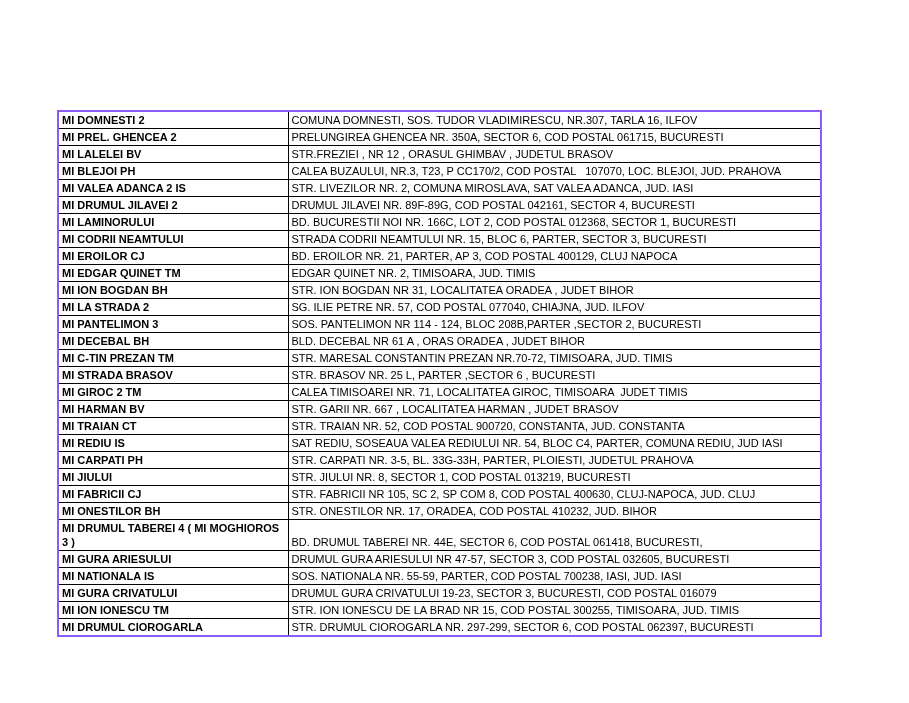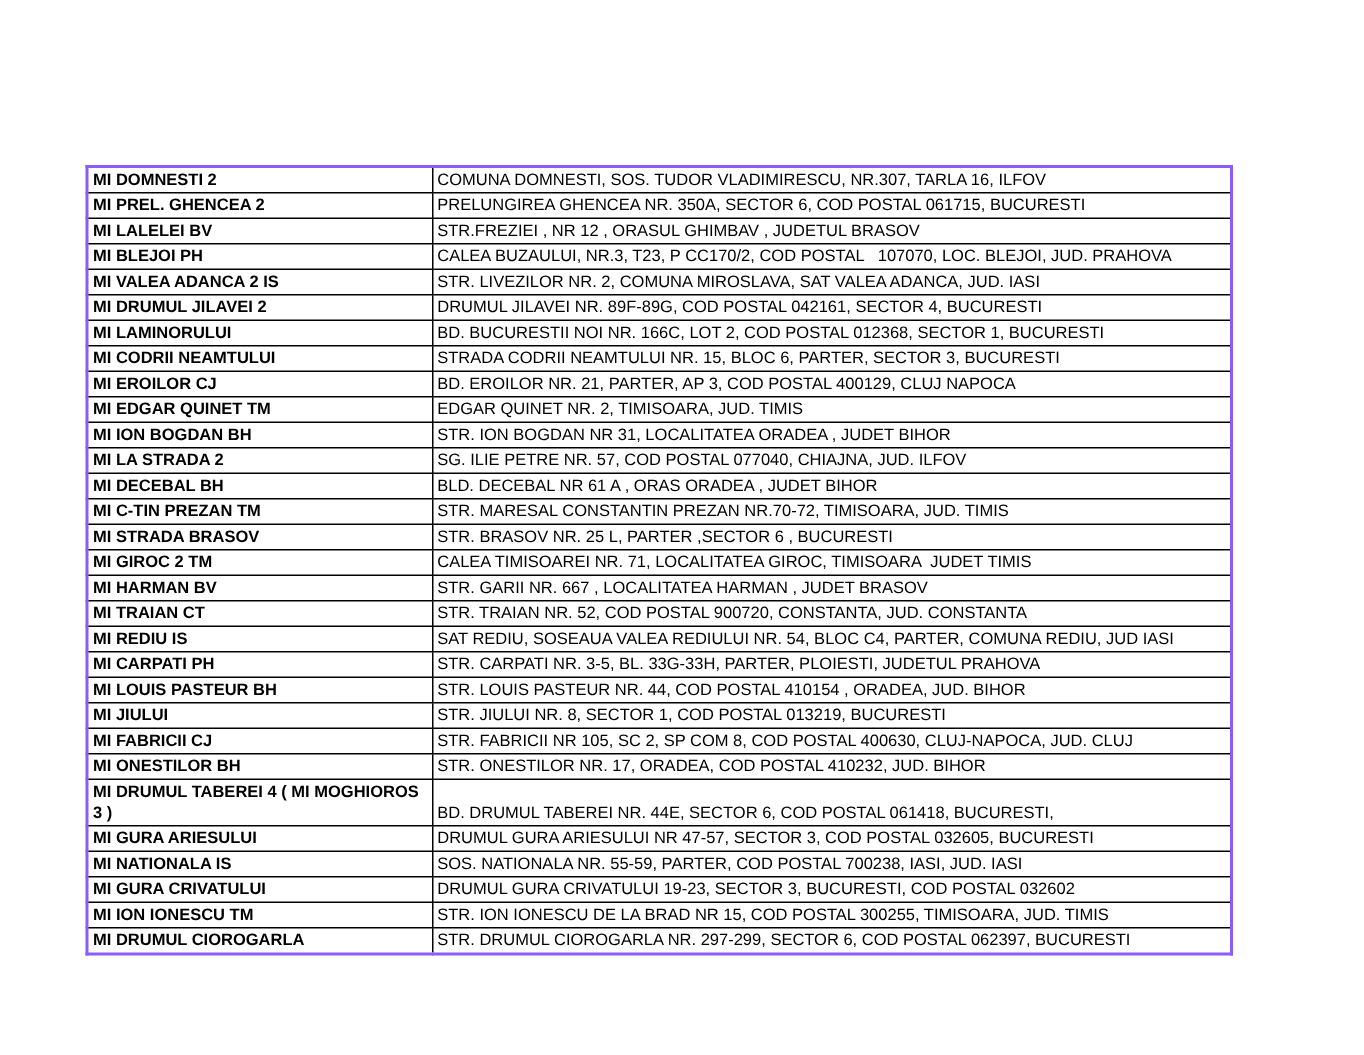--- a/index.html
+++ b/index.html
@@ -101,20 +101,24 @@
   <tr>
     <td class="site-name">MI ION BOGDAN BH</td>
     <td class="site-address">STR. ION BOGDAN NR 31, LOCALITATEA ORADEA , JUDET BIHOR</td>
   </tr>
 
   <tr>
     <td class="site-name">MI LA STRADA 2</td>
     <td class="site-address">SG. ILIE PETRE NR. 57, COD POSTAL 077040, CHIAJNA, JUD. ILFOV</td>
   </tr>
 
+  <tr>
+    <td class="site-name">MI PANTELIMON 3</td>
+    <td class="site-address">SOS. PANTELIMON NR 114 - 124, BLOC 208B,PARTER ,SECTOR 2, BUCURESTI</td>
+  </tr>
 
   <tr>
     <td class="site-name">MI DECEBAL BH</td>
     <td class="site-address">BLD. DECEBAL NR 61 A , ORAS ORADEA , JUDET BIHOR</td>
   </tr>
 
   <tr>
     <td class="site-name">MI C-TIN PREZAN TM</td>
     <td class="site-address">STR. MARESAL CONSTANTIN PREZAN NR.70-72, TIMISOARA, JUD. TIMIS</td>
   </tr>
@@ -143,24 +147,20 @@
     <td class="site-name">MI REDIU IS</td>
     <td class="site-address">SAT REDIU, SOSEAUA VALEA REDIULUI NR. 54, BLOC C4, PARTER, COMUNA REDIU, JUD IASI</td>
   </tr>
 
   <tr>
     <td class="site-name">MI CARPATI PH</td>
     <td class="site-address">STR. CARPATI NR. 3-5, BL. 33G-33H, PARTER, PLOIESTI, JUDETUL PRAHOVA</td>
   </tr>
 
 
-  <tr>
-    <td class="site-name">MI LOUIS PASTEUR BH</td>
-    <td class="site-address">STR. LOUIS PASTEUR NR. 44, COD POSTAL 410154 , ORADEA, JUD. BIHOR</td>
-  </tr>
 
   <tr>
     <td class="site-name">MI JIULUI</td>
     <td class="site-address">STR. JIULUI NR. 8, SECTOR 1, COD POSTAL 013219, BUCURESTI</td>
   </tr>
 
   <tr>
     <td class="site-name">MI FABRICII CJ</td>
     <td class="site-address">STR. FABRICII NR 105, SC 2, SP COM 8, COD POSTAL 400630, CLUJ-NAPOCA, JUD. CLUJ</td>
   </tr>
@@ -180,21 +180,21 @@
     <td class="site-address">DRUMUL GURA ARIESULUI NR 47-57, SECTOR 3, COD POSTAL 032605, BUCURESTI</td>
   </tr>
 
   <tr>
     <td class="site-name">MI NATIONALA IS</td>
     <td class="site-address">SOS. NATIONALA NR. 55-59, PARTER, COD POSTAL 700238, IASI, JUD. IASI</td>
   </tr>
 
   <tr>
     <td class="site-name">MI GURA CRIVATULUI</td>
-    <td class="site-address">DRUMUL GURA CRIVATULUI 19-23, SECTOR 3, BUCURESTI, COD POSTAL 032602</td>
+    <td class="site-address">DRUMUL GURA CRIVATULUI 19-23, SECTOR 3, BUCURESTI, COD POSTAL 016079</td>
   </tr>
 
   <tr>
     <td class="site-name">MI ION IONESCU TM</td>
     <td class="site-address">STR. ION IONESCU DE LA BRAD NR 15, COD POSTAL 300255, TIMISOARA, JUD. TIMIS</td>
   </tr>
 
   <tr>
     <td class="site-name">MI DRUMUL CIOROGARLA</td>
     <td class="site-address">STR. DRUMUL CIOROGARLA NR. 297-299, SECTOR 6, COD POSTAL 062397, BUCURESTI</td>

